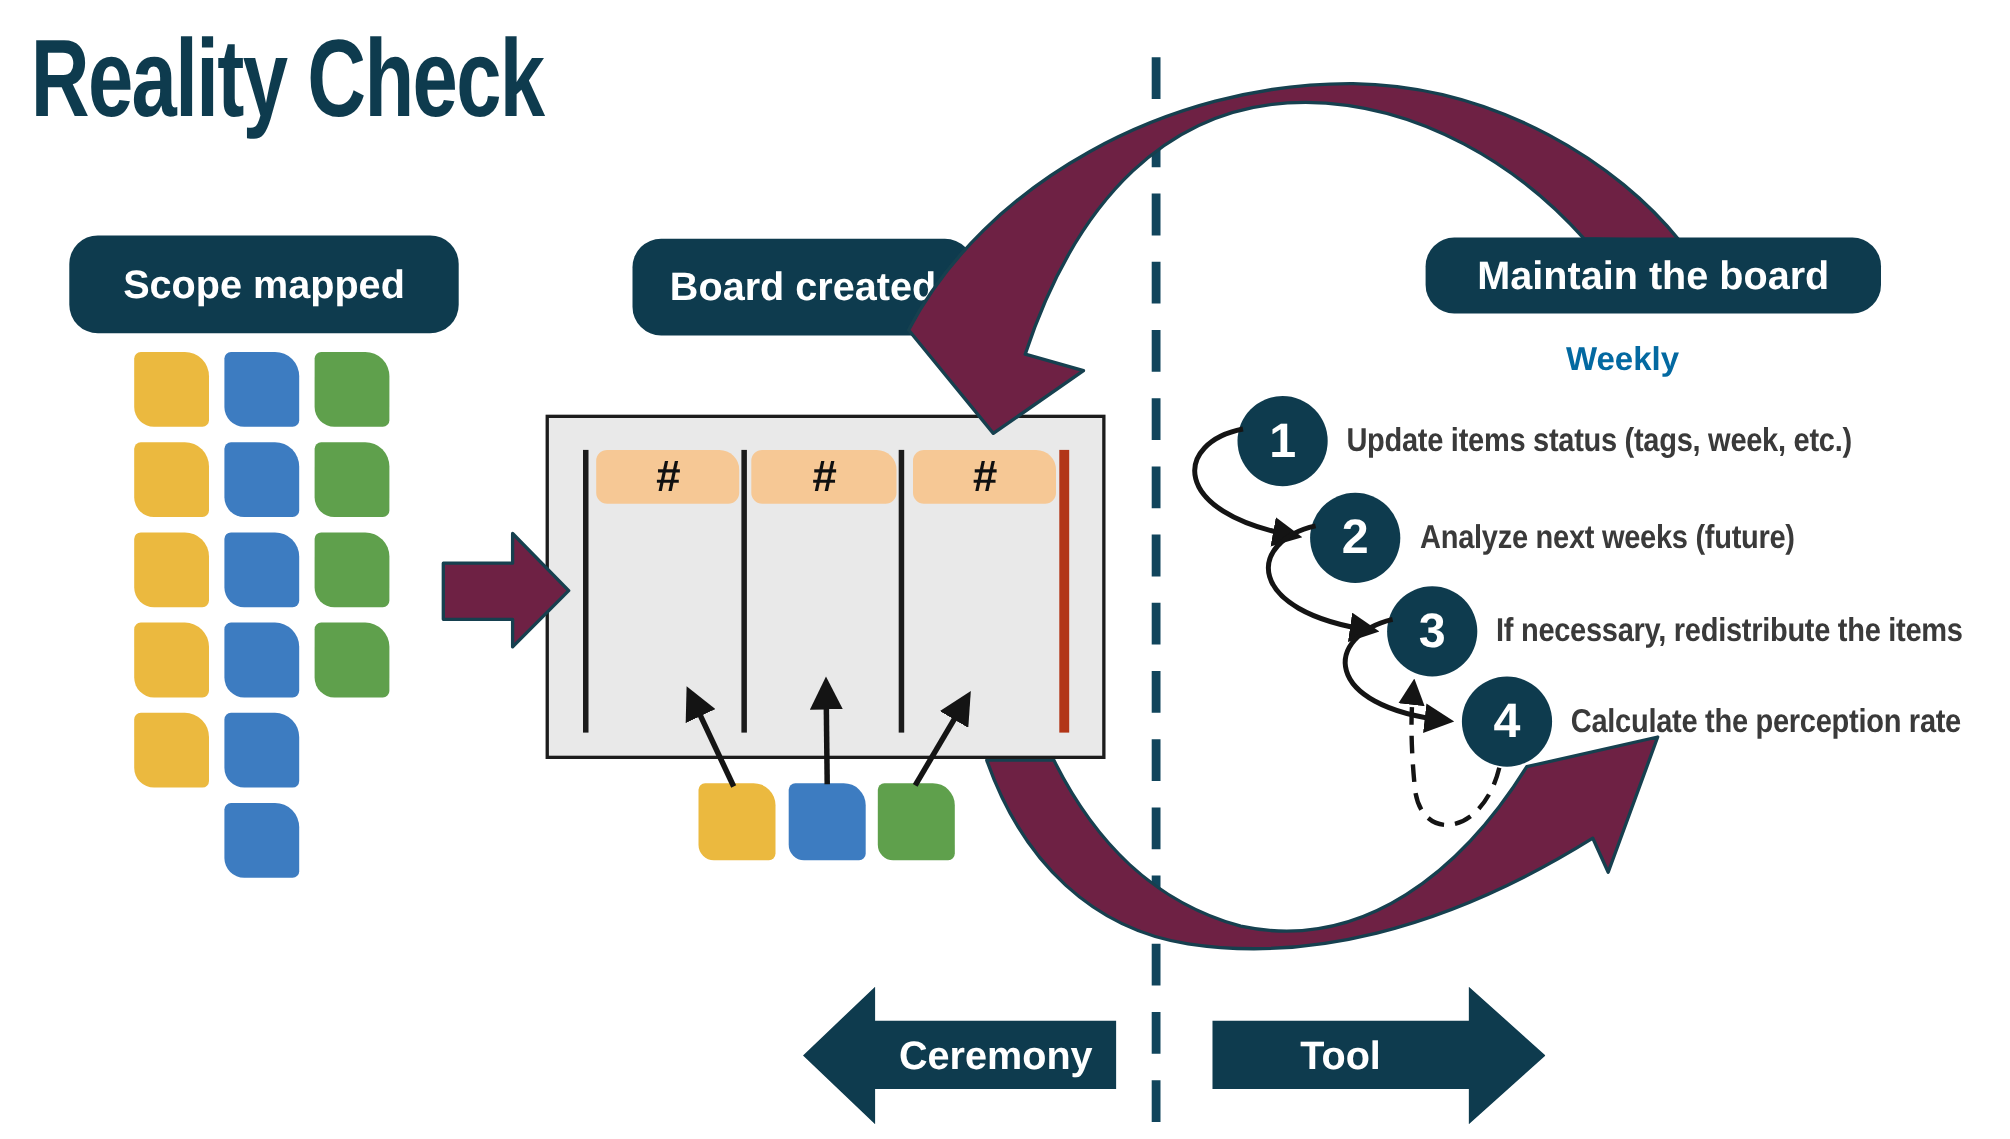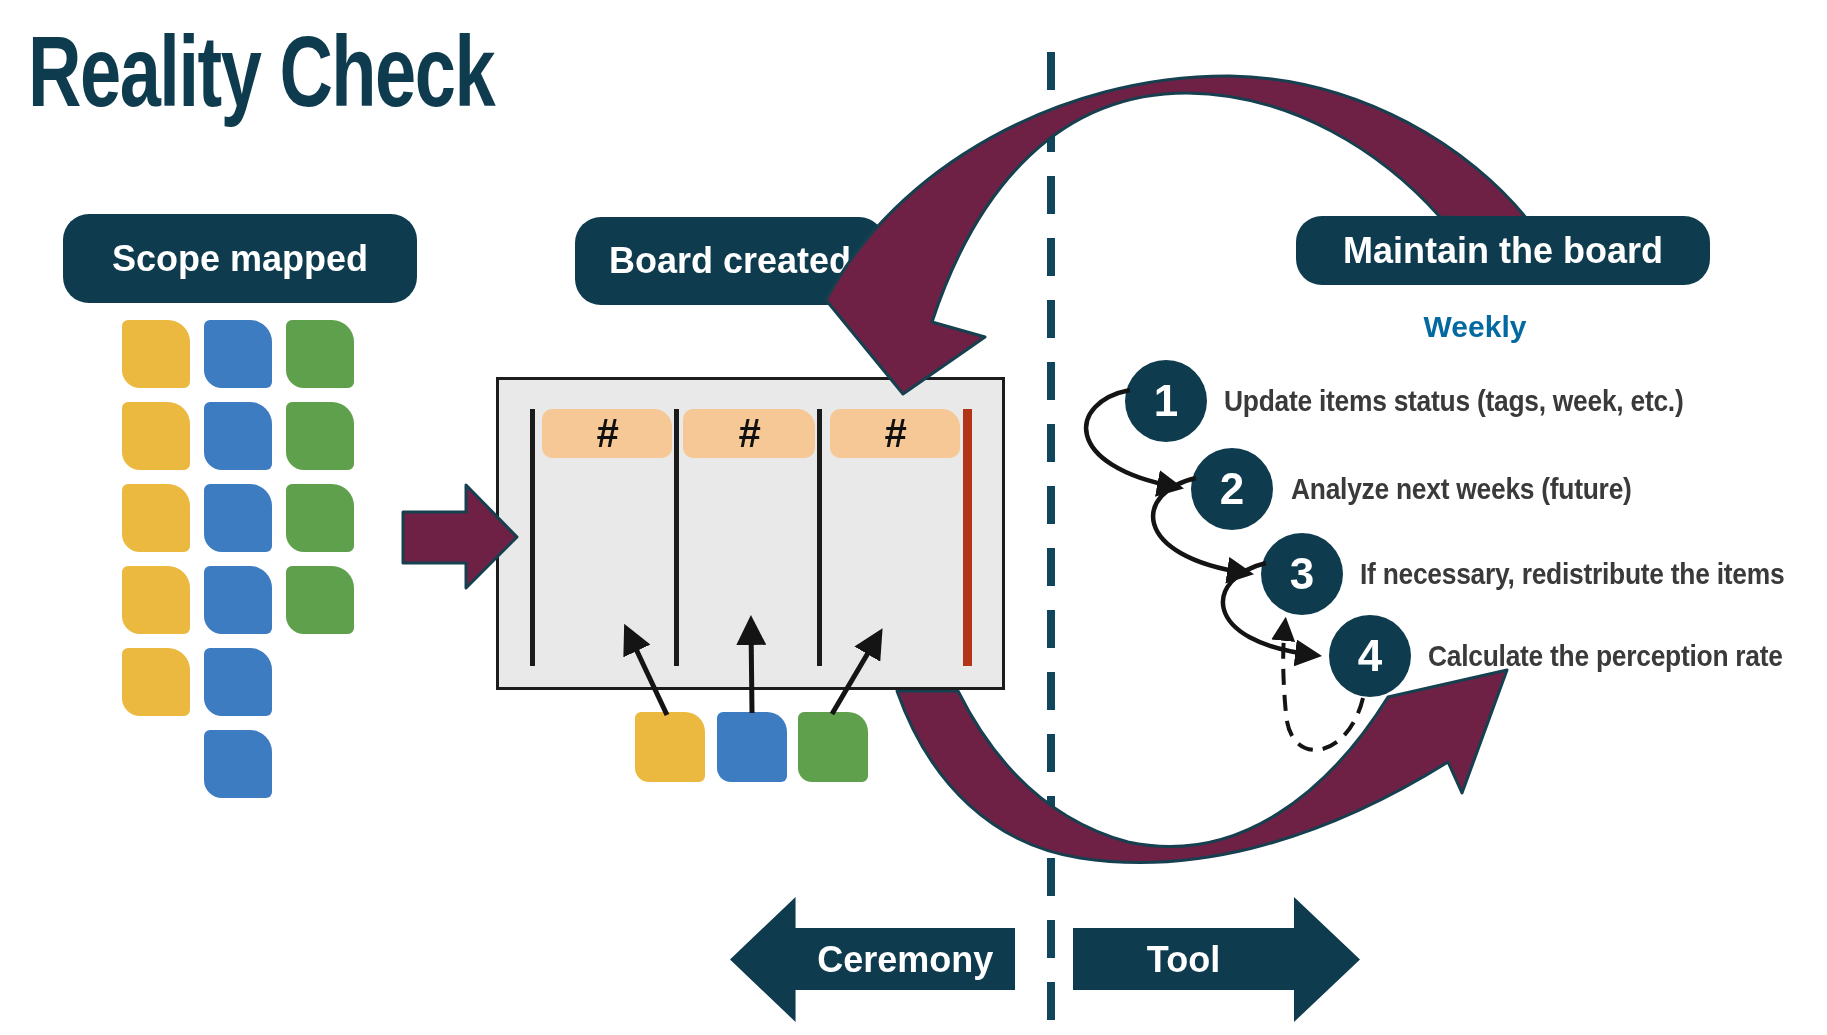--- a/index.html
+++ b/index.html
@@ -76,22 +76,23 @@
   }
   .t1{left:1224px;top:401px}.t2{left:1291px;top:489px}.t3{left:1360px;top:574px}.t4{left:1428px;top:656px}
 
   
   .barrow{position:absolute;z-index:2;background:var(--c-teal);text-decoration:underline;}
   .ceremony{
     left:730px;top:897px;width:285px;height:125px;
     clip-path:polygon(0 50%,23% 0,23% 24.8%,100% 24.8%,100% 74.4%,23% 74.4%,23% 100%);
   }
   .tool{
-    left:1073px;top:897px;width:287px;height:125px;
+    left:1102px;top:897px;width:287px;height:125px;
     clip-path:polygon(100% 50%,77% 0,77% 24.8%,0 24.8%,0 74.4%,77% 74.4%,77% 100%);
+    padding-left:16px;
   }
   .barrow span{
     position:absolute;top:0;bottom:0;display:flex;align-items:center;justify-content:center;
     color:#fff;font-weight:bold;font-size:36px;
   }
   .ceremony span{left:23%;right:0;}
   .tool span{left:0;right:23%;}
 </style>
 </head>
 <body>

